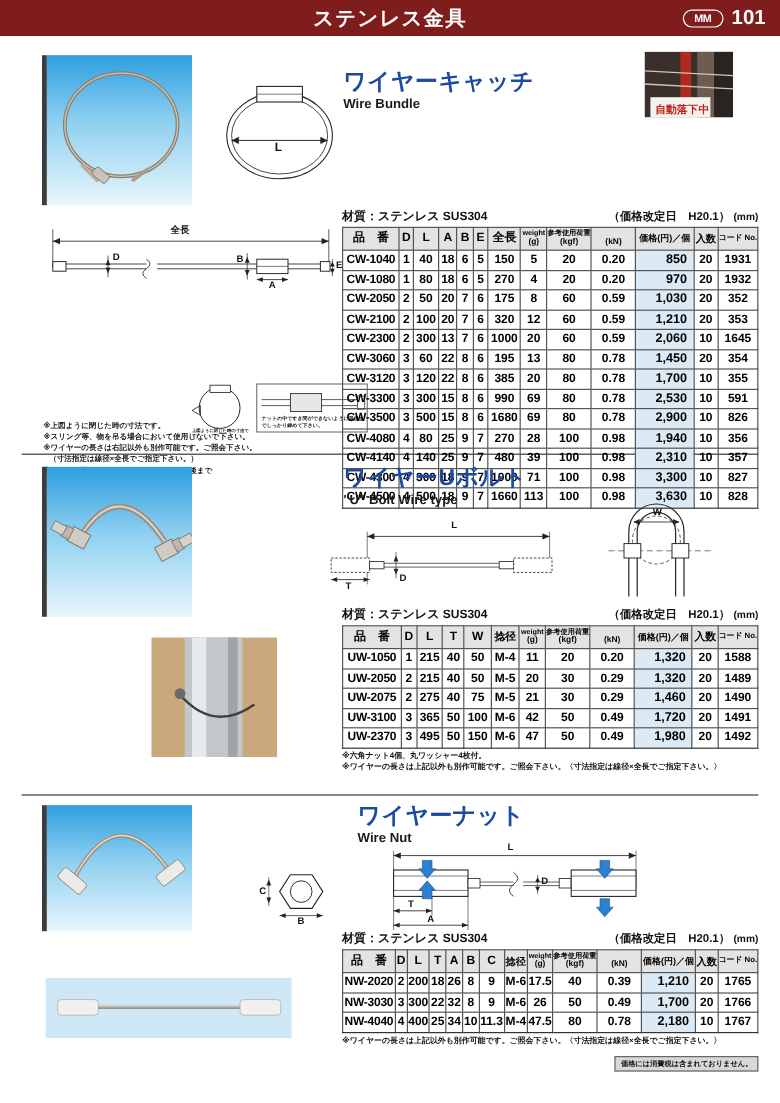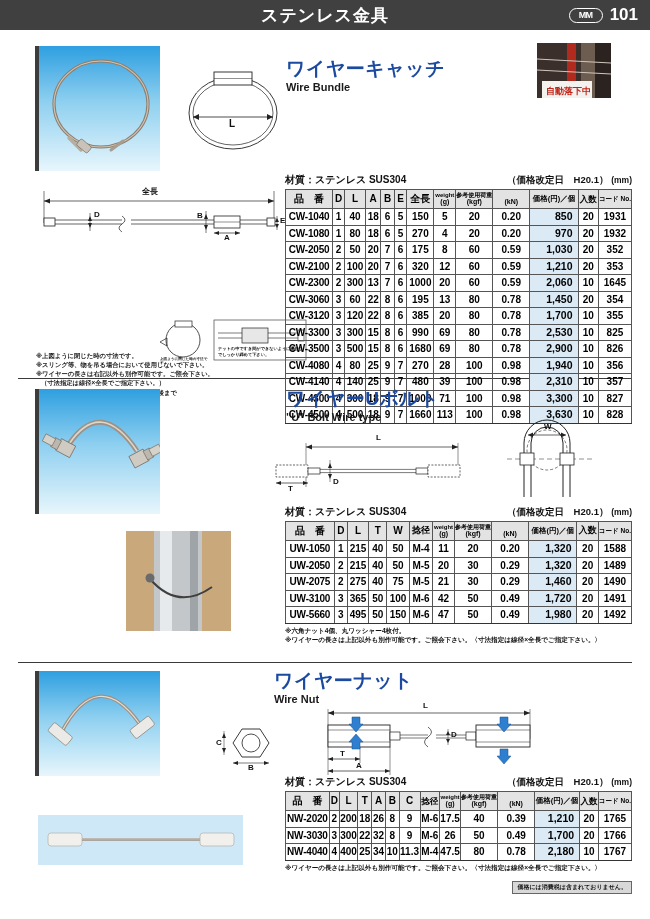--- a/index.html
+++ b/index.html
@@ -7,21 +7,21 @@
     width: 650px; height: 919px;
     background: #ffffff;
     font-family: "Liberation Sans", "DejaVu Sans", sans-serif;
     overflow: hidden;
     position: relative;
   }
 
   
   .header {
     height: 30px;
-    background: #404040;
+    background: #7f1d1d;
     display: flex; align-items: center; justify-content: center;
     position: relative;
   }
   .header-title {
     color: #ffffff; font-size: 17px; font-weight: bold; letter-spacing: 1px;
   }
   .header-right {
     position: absolute; right: 12px; top: 0; height: 30px;
     display: flex; align-items: center; gap: 7px;
   }
@@ -390,21 +390,21 @@
               <td>300</td>
               <td>15</td>
               <td>8</td>
               <td>6</td>
               <td>990</td>
               <td>69</td>
               <td>80</td>
               <td>0.78</td>
               <td class="price-cell">2,530</td>
               <td>10</td>
-              <td>825</td>
+              <td>591</td>
             </tr>
             <tr>
               <td class="pn">CW-3500</td>
               <td>3</td>
               <td>500</td>
               <td>15</td>
               <td>8</td>
               <td>6</td>
               <td>1680</td>
               <td>69</td>
@@ -644,21 +644,21 @@
               <td>100</td>
               <td>M-6</td>
               <td>42</td>
               <td>50</td>
               <td>0.49</td>
               <td class="price-cell">1,720</td>
               <td>20</td>
               <td>1491</td>
             </tr>
             <tr>
-              <td class="pn">UW-5660</td>
+              <td class="pn">UW-2370</td>
               <td>3</td>
               <td>495</td>
               <td>50</td>
               <td>150</td>
               <td>M-6</td>
               <td>47</td>
               <td>50</td>
               <td>0.49</td>
               <td class="price-cell">1,980</td>
               <td>20</td>
@@ -707,21 +707,21 @@
         <path d="M8 12 l-2 5 h4 z" fill="#222"></path>
         <path d="M8 32 l-2 -5 h4 z" fill="#222"></path>
         <line x1="17" y1="42" x2="53" y2="42" stroke="#222" stroke-width="0.6"></line>
         <path d="M17 42 l5 -2 v4 z" fill="#222"></path>
         <path d="M53 42 l-5 -2 v4 z" fill="#222"></path>
       </svg>
       <div class="dimlabel" style="left:0px; top:17px;">C</div>
       <div class="dimlabel" style="left:32px; top:42px;">B</div>
     </div>
 
-    <div class="abs" style="left:256px; top:8px;">
+    <div class="abs" style="left:280px; top:8px;">
       <div class="prod-jp">ワイヤーナット</div>
       <div class="prod-en">Wire Nut</div>
     </div>
 
     <div class="fig abs" style="left:300px; top:42px; width:230px; height:80px;">
       <svg width="230" height="80" viewBox="0 0 230 80">
         <line x1="10" y1="8" x2="212" y2="8" stroke="#222" stroke-width="0.7"></line>
         <path d="M10 8 l6 -2.6 v5.2 z" fill="#222"></path>
         <path d="M212 8 l-6 -2.6 v5.2 z" fill="#222"></path>
         <line x1="10" y1="4" x2="10" y2="70" stroke="#222" stroke-width="0.5"></line>

